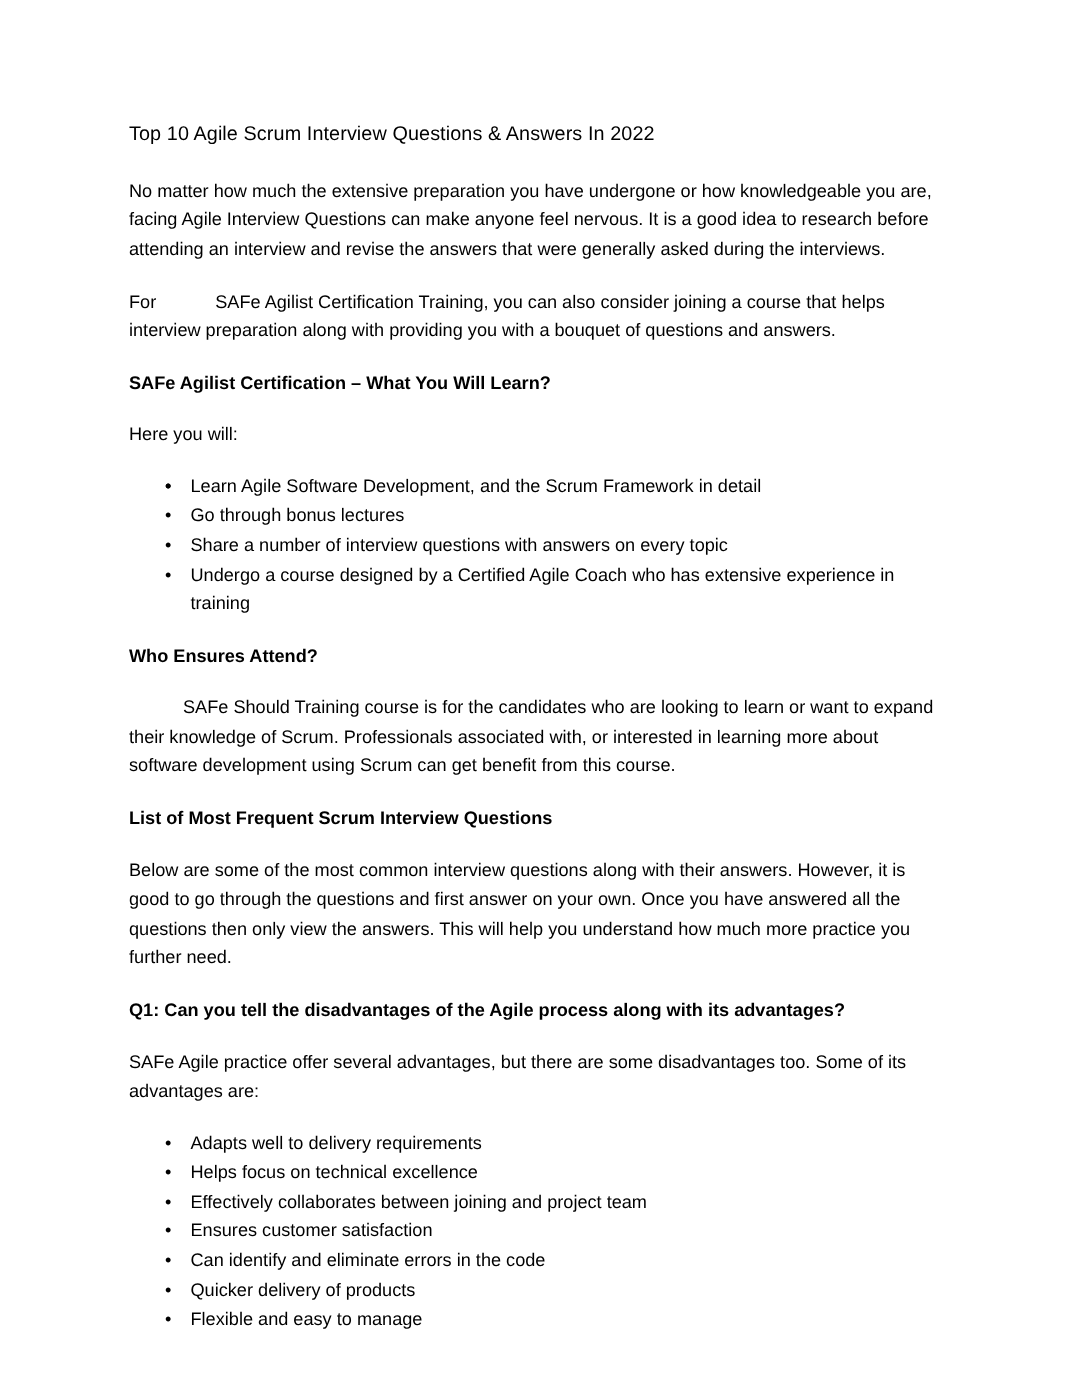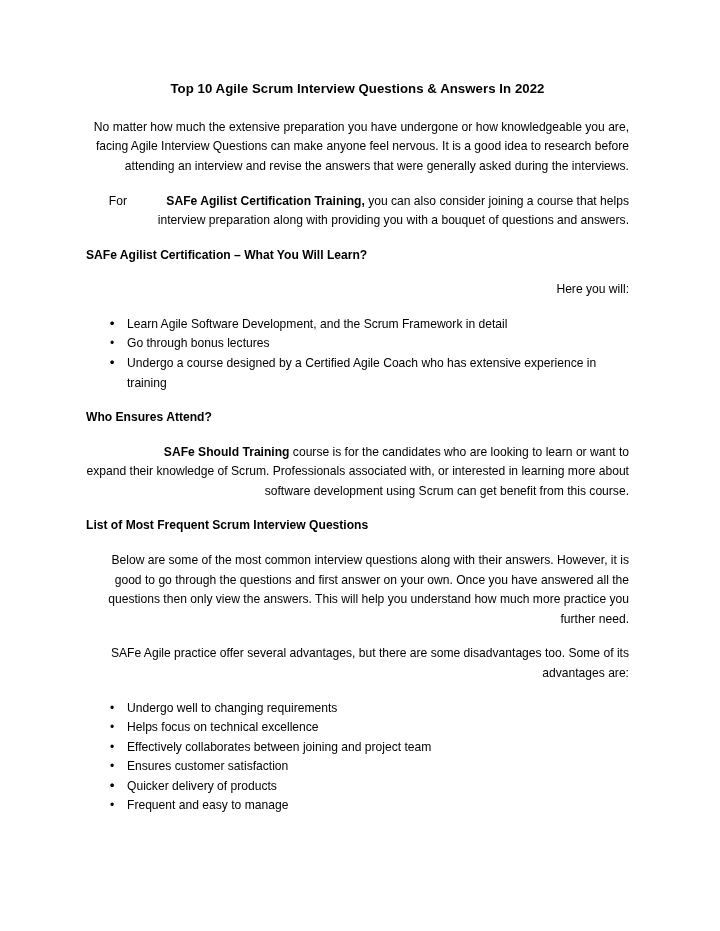--- a/index.html
+++ b/index.html
@@ -24,44 +24,43 @@
     overflow: hidden;
   }
   .content {
     position: absolute;
     left: 86px;
     top: 80px;
     width: 543px;
   }
   .doc-title {
     font-size: 13.2px;
-    font-weight: bold;
-    text-align: center;
+    font-weight: normal;
     line-height: 1.35;
     margin: 0 0 20px 0;
     letter-spacing: 0.005em;
   }
   p.para {
     font-size: 12.1px;
     font-weight: normal;
     line-height: 1.62;
     margin: 0 0 15px 0;
-    text-align: right;
+    text-align: left;
   }
   p.para:last-child {
     margin-bottom: 0;
   }
   h2.sub {
     font-size: 12.1px;
     font-weight: bold;
     line-height: 1.62;
     margin: 0 0 15px 0;
   }
   .b {
-    font-weight: bold;
+    font-weight: normal;
     padding-left: 36px;
   }
   ul.bullets {
     list-style: none;
     margin: 0 0 15px 0;
     padding: 0;
   }
   ul.bullets li {
     position: relative;
     font-size: 12.1px;
@@ -93,41 +92,42 @@
     <p class="para"><span>For </span><span class="b">SAFe Agilist Certification Training,</span><span> you can also consider joining a course that helps interview preparation along with providing you with a bouquet of questions and answers.</span></p>
 
     <h2 class="sub">SAFe Agilist Certification – What You Will Learn?</h2>
 
     <p class="para">Here you will:</p>
 
     <ul class="bullets">
       <li><span class="dot">•</span></li>
       <li><span class="dot">•</span><span>Learn Agile Software Development, and the Scrum Framework in detail</span></li>
       <li><span class="dot">•</span><span>Go through bonus lectures</span></li>
-      <li><span class="dot">•</span></li>
+      <li><span class="dot">•</span><span>Share a number of interview questions with answers on every topic</span></li>
       <li><span class="dot">•</span><span>Undergo a course designed by a Certified Agile Coach who has extensive experience in training</span></li>
     </ul>
 
     <h2 class="sub">Who Ensures Attend?</h2>
 
     <p class="para"><span class="b">SAFe Should Training</span><span> course is for the candidates who are looking to learn or want to expand their knowledge of Scrum. Professionals associated with, or interested in learning more about software development using Scrum can get benefit from this course.</span></p>
 
     <h2 class="sub">List of Most Frequent Scrum Interview Questions</h2>
 
     <p class="para">Below are some of the most common interview questions along with their answers. However, it is good to go through the questions and first answer on your own. Once you have answered all the questions then only view the answers. This will help you understand how much more practice you further need.</p>
 
+    <h2 class="sub">Q1: Can you tell the disadvantages of the Agile process along with its advantages?</h2>
 
     <p class="para">SAFe Agile practice offer several advantages, but there are some disadvantages too. Some of its advantages are:</p>
 
     <ul class="bullets">
-      <li><span class="dot">•</span><span>Undergo well to changing requirements</span></li>
+      <li><span class="dot">•</span><span>Adapts well to delivery requirements</span></li>
       <li><span class="dot">•</span><span>Helps focus on technical excellence</span></li>
       <li><span class="dot">•</span><span>Effectively collaborates between joining and project team</span></li>
       <li><span class="dot">•</span><span>Ensures customer satisfaction</span></li>
-      <li><span class="dot">•</span></li>
+      <li><span class="dot">•</span><span>Can identify and eliminate errors in the code</span></li>
       <li><span class="dot">•</span><span>Quicker delivery of products</span></li>
-      <li><span class="dot">•</span><span>Frequent and easy to manage</span></li>
+      <li><span class="dot">•</span><span>Flexible and easy to manage</span></li>
     </ul>
 
     <div class="spacer-sm"></div>
 
   </div>
 </div>
 
 </body></html>

